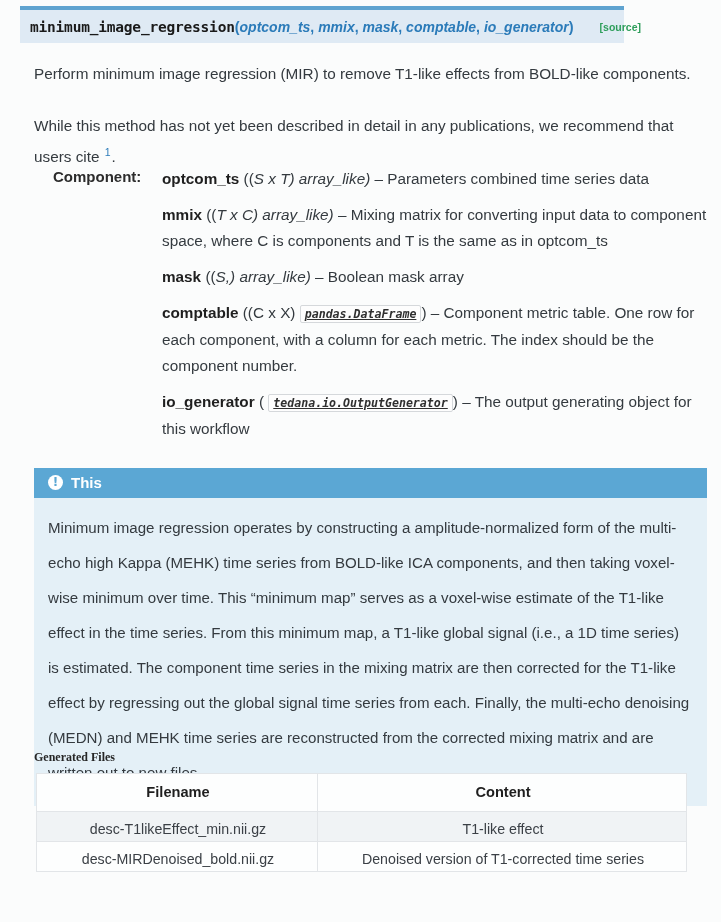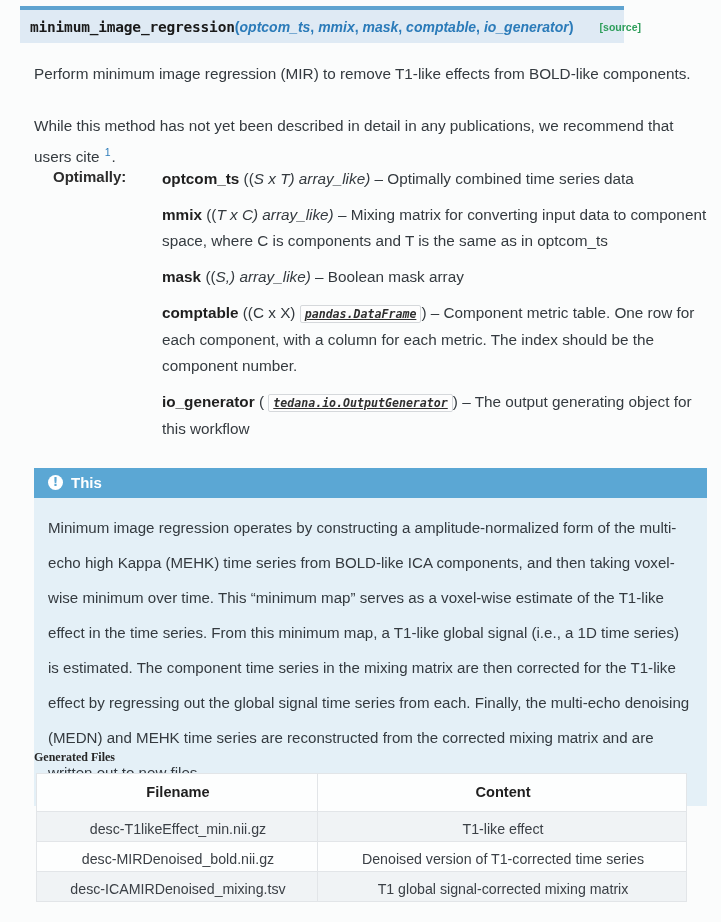--- a/index.html
+++ b/index.html
@@ -224,28 +224,28 @@
 
   <div class="sig-box">
     <span class="sig-name">minimum_image_regression</span><span class="sig-paren">(</span><span class="sig-param">optcom_ts</span><span class="sig-comma">, </span><span class="sig-param">mmix</span><span class="sig-comma">, </span><span class="sig-param">mask</span><span class="sig-comma">, </span><span class="sig-param">comptable</span><span class="sig-comma">, </span><span class="sig-param">io_generator</span><span class="sig-paren">)</span><a class="sig-source" href="#">[source]</a>
   </div>
 
   <p class="desc" id="desc1">Perform minimum image regression (MIR) to remove T1-like effects from BOLD-like components.</p>
 
   <p class="desc" id="desc2"><span>While this method has not yet been described in detail in any publications, we recommend that users cite</span> <a class="footref" href="#">1</a><span>.</span></p>
 
   <div class="params">
-    <div class="params-label">Optimally:</div>
+    <div class="params-label">Component:</div>
     <div class="params-body">
 
       <div class="param">
         <span class="pname">optcom_ts</span>
         <span class="ptype"><span class="upright">((</span><span>S x T</span><span>) array_like)</span></span>
         <span>–</span>
-        <span>Optimally combined time series data</span>
+        <span>Parameters combined time series data</span>
       </div>
 
       <div class="param">
         <span class="pname">mmix</span>
         <span class="ptype"><span class="upright">((</span><span>T x C</span><span>) array_like)</span></span>
         <span>–</span>
         <span>Mixing matrix for converting input data to component space, where C is components and T is the same as in optcom_ts</span>
       </div>
 
       <div class="param">
@@ -293,20 +293,16 @@
     </thead>
     <tbody>
       <tr>
         <td>desc-T1likeEffect_min.nii.gz</td>
         <td>T1-like effect</td>
       </tr>
       <tr>
         <td>desc-MIRDenoised_bold.nii.gz</td>
         <td>Denoised version of T1-corrected time series</td>
       </tr>
-      <tr>
-        <td>desc-ICAMIRDenoised_mixing.tsv</td>
-        <td>T1 global signal-corrected mixing matrix</td>
-      </tr>
     </tbody>
   </table>
 
 </div>
 
 </body></html>

